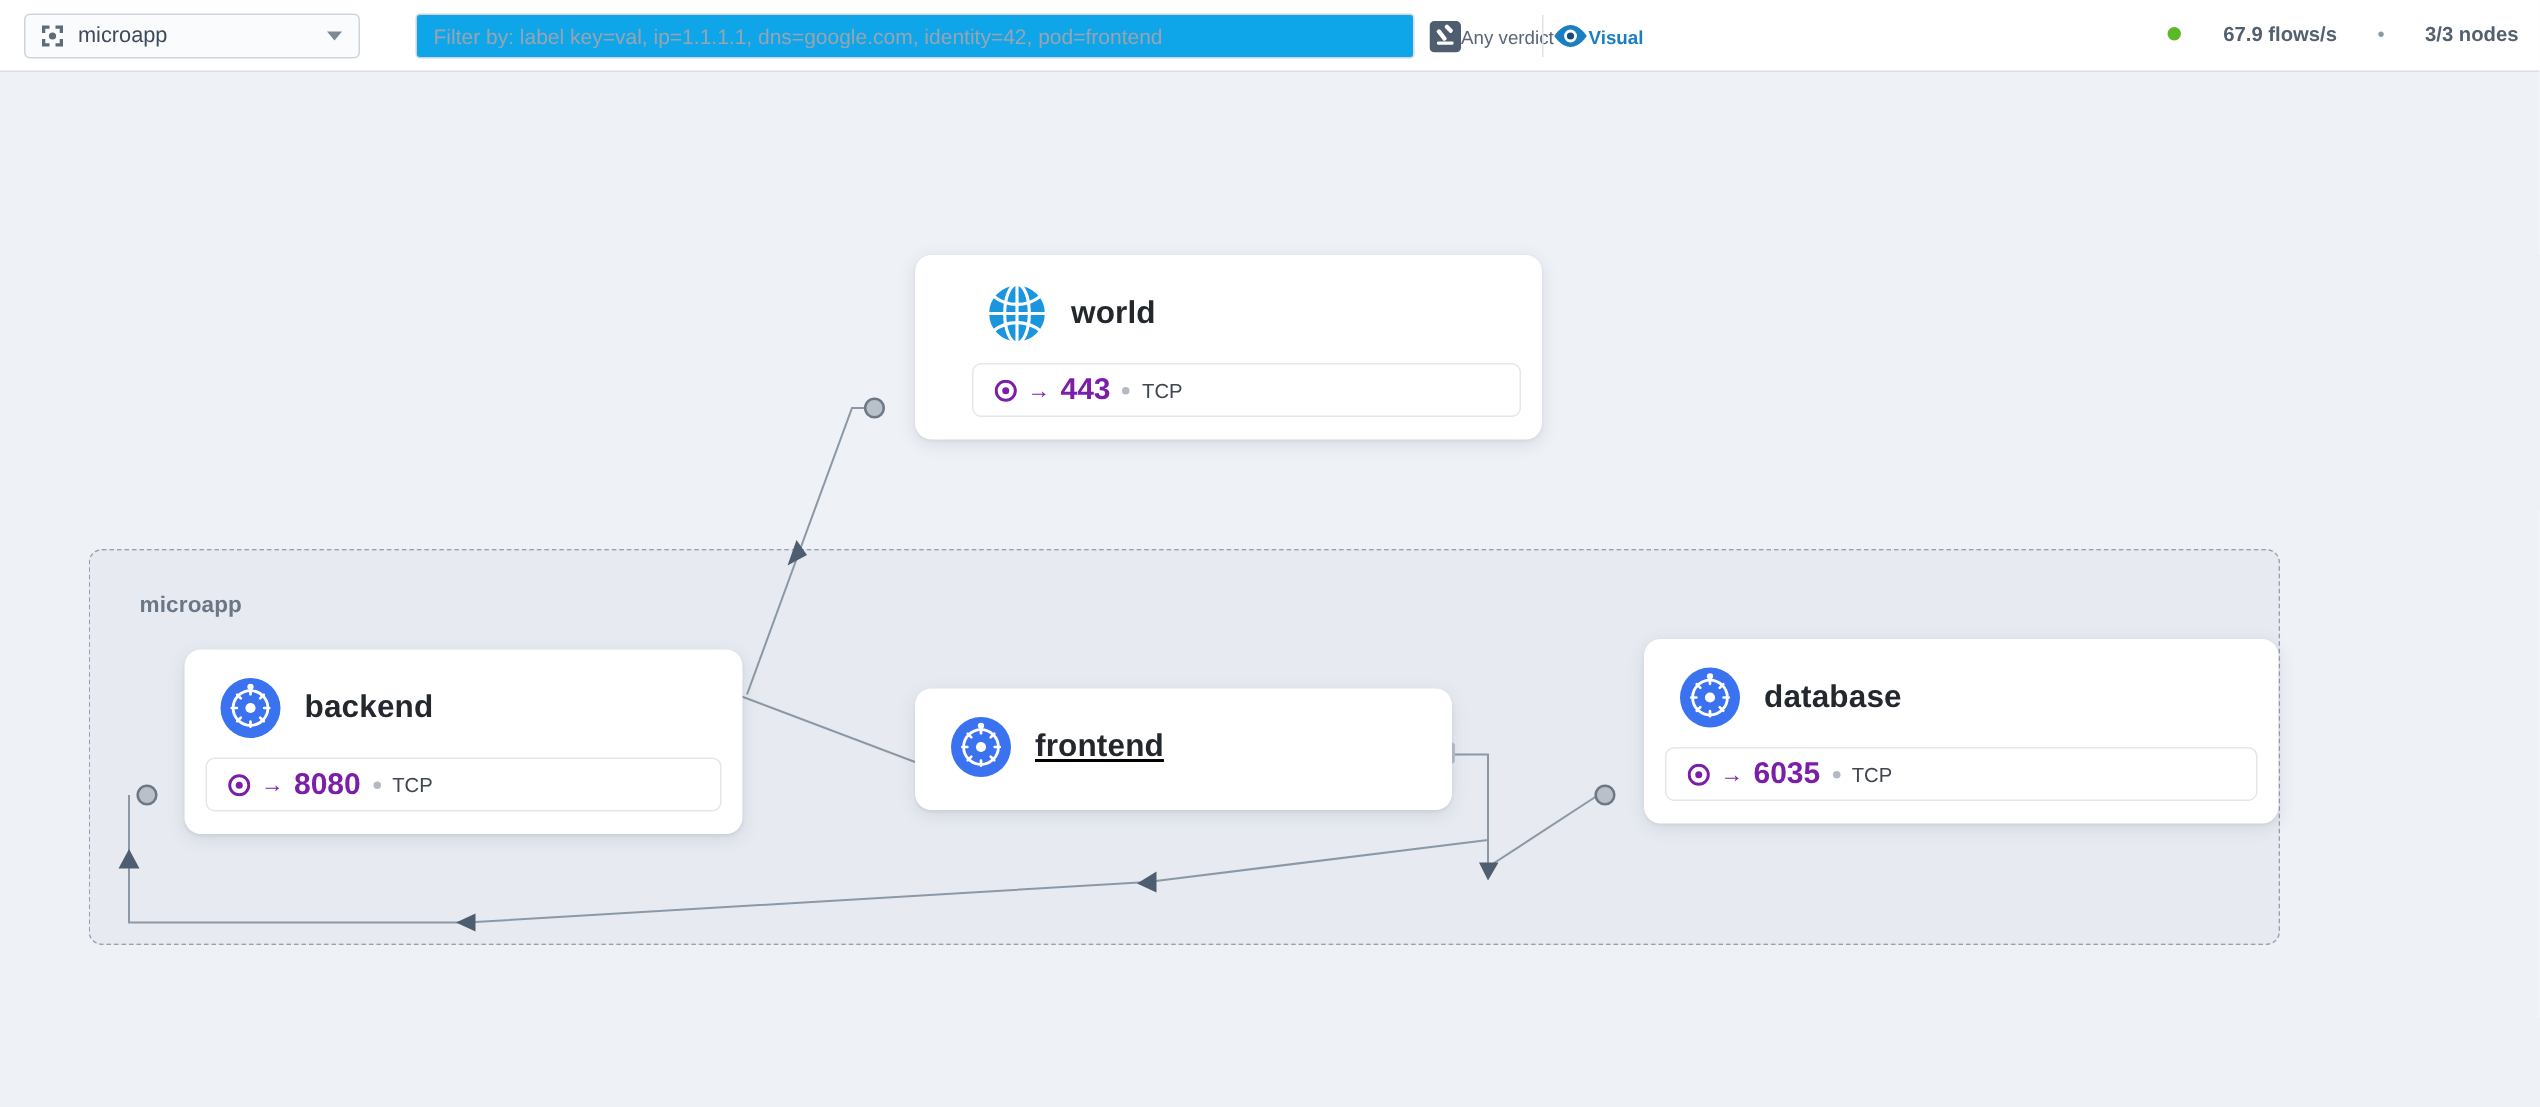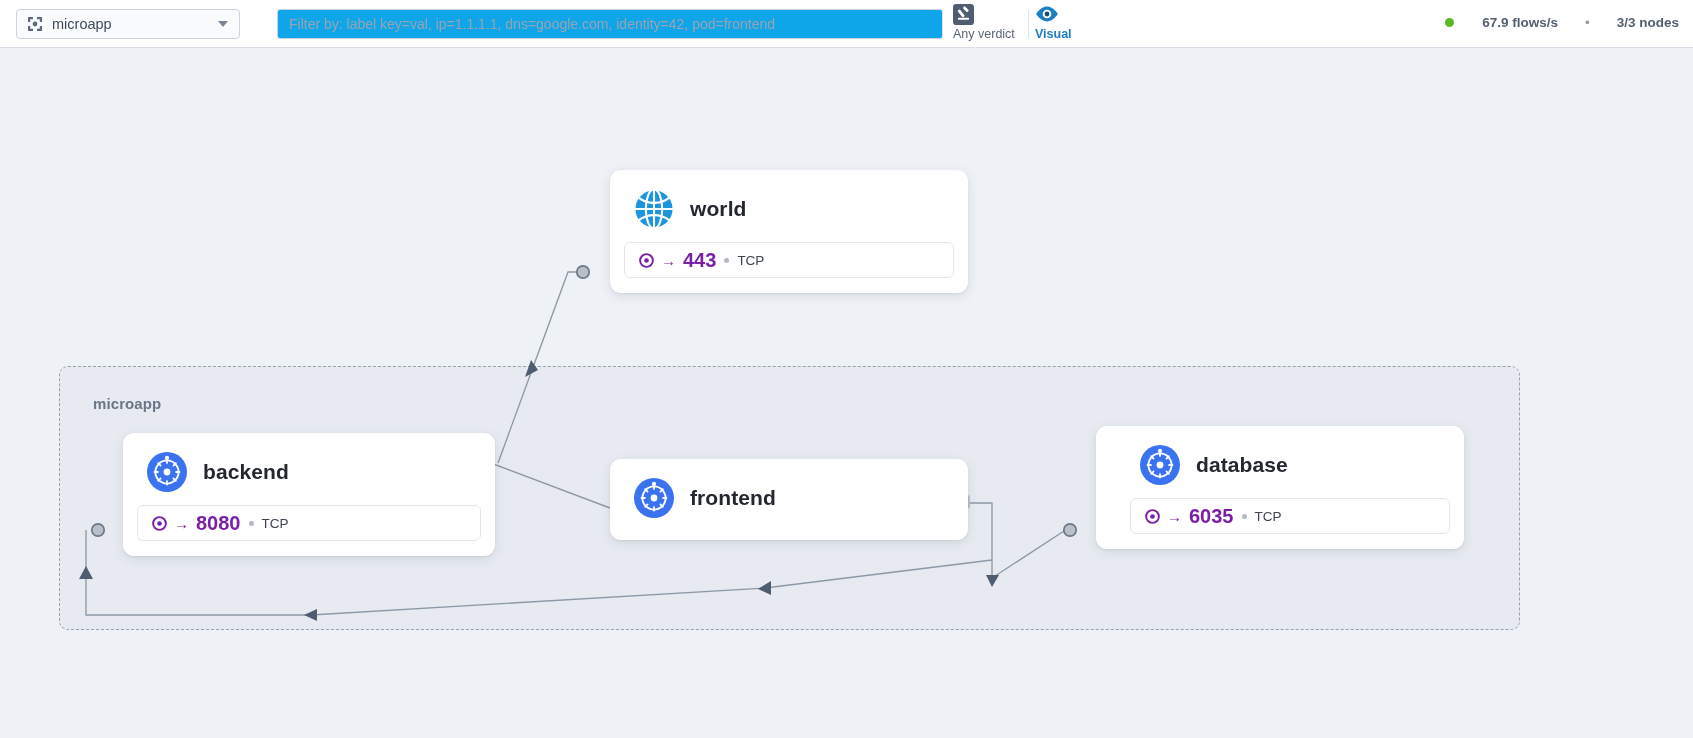--- a/index.html
+++ b/index.html
@@ -53,22 +53,22 @@
     font-family: "Liberation Sans", sans-serif;
     font-size: 14px;
     color: #3d4b5c;
     outline: none;
   }
   .filter-box::placeholder { color: #9aa4b1; }
 
   .tool-btn {
     position: absolute; top: 3px;
     width: 74px; height: 42px;
-    display: flex; flex-direction: column;
-    align-items: flex-start; justify-content: flex-start;
+    display: flex; flex-direction: row;
+    align-items: center; justify-content: flex-start;
     cursor: pointer; background: none; border: none; padding: 0;
     font-family: "Liberation Sans", sans-serif;
   }
   .tool-btn .glyph { height: 22px; display: flex; align-items: center; justify-content: center; }
   .tool-btn .cap { font-size: 12.5px; margin-top: 2px; white-space: nowrap; }
   #verdict-btn { left: 953px; }
   #verdict-btn .cap { color: #5a6676; }
   #visual-btn { left: 1035px; }
   #visual-btn .cap { color: #1a7fc1; font-weight: bold; }
 
@@ -141,24 +141,24 @@
   }
   .port-target { width: 15px; height: 15px; flex: 0 0 15px; margin-right: 7px; }
   .port-arrow { color: #7b1fa9; font-size: 15px; font-weight: bold; margin-right: 7px; line-height: 1; }
   .port-num { color: #7b1fa9; font-size: 20px; font-weight: bold; }
   .port-dot {
     width: 5px; height: 5px; border-radius: 50%;
     background: #b3bac3; margin: 0 8px;
   }
   .port-proto { color: #3f4651; font-size: 13.5px; }
 
-  #node-world    { left: 610px; top: 122px;  width: 358px; }
+  #node-world    { left: 610px; top: 122px;  width: 418px; padding-left: 24px; }
   #node-backend  { left: 123px; top: 385px;  width: 372px; }
   #node-frontend { left: 610px; top: 411px;  width: 358px; }
-  #node-database { left: 1096px; top: 378px; width: 368px; padding-left: 20px; }
+  #node-database { left: 1096px; top: 378px; width: 423px; }
 </style>
 </head>
 <body>
 
 <div class="toolbar">
 
   <div class="ns-select">
     <span class="ns-icon">
       <svg viewBox="0 0 16 16" width="16" height="16">
         <g fill="#5d6b7c">
@@ -331,21 +331,21 @@
         </svg>
       </span>
       <span class="port-arrow">→</span>
       <span class="port-num">8080</span>
       <span class="port-dot"></span>
       <span class="port-proto">TCP</span>
     </div>
   </div>
 
   <div class="node" id="node-frontend">
-    <div class="node-head" style="padding-bottom:20px;">
+    <div class="node-head" style="padding-bottom:20px;text-decoration:underline;">
       <span class="node-icon">
         <svg viewBox="0 0 44 44" width="44" height="44">
           <circle cx="22" cy="22" r="20" fill="#3a72f0"></circle>
           <g fill="#ffffff">
             <circle cx="22" cy="22" r="3.4"></circle>
             <g stroke="#ffffff" stroke-width="1.9" fill="none">
               <circle cx="22" cy="22" r="11.6"></circle>
             </g>
             <g>
               <rect x="21.1" y="8.6" width="1.8" height="5.2" rx="0.9"></rect>

